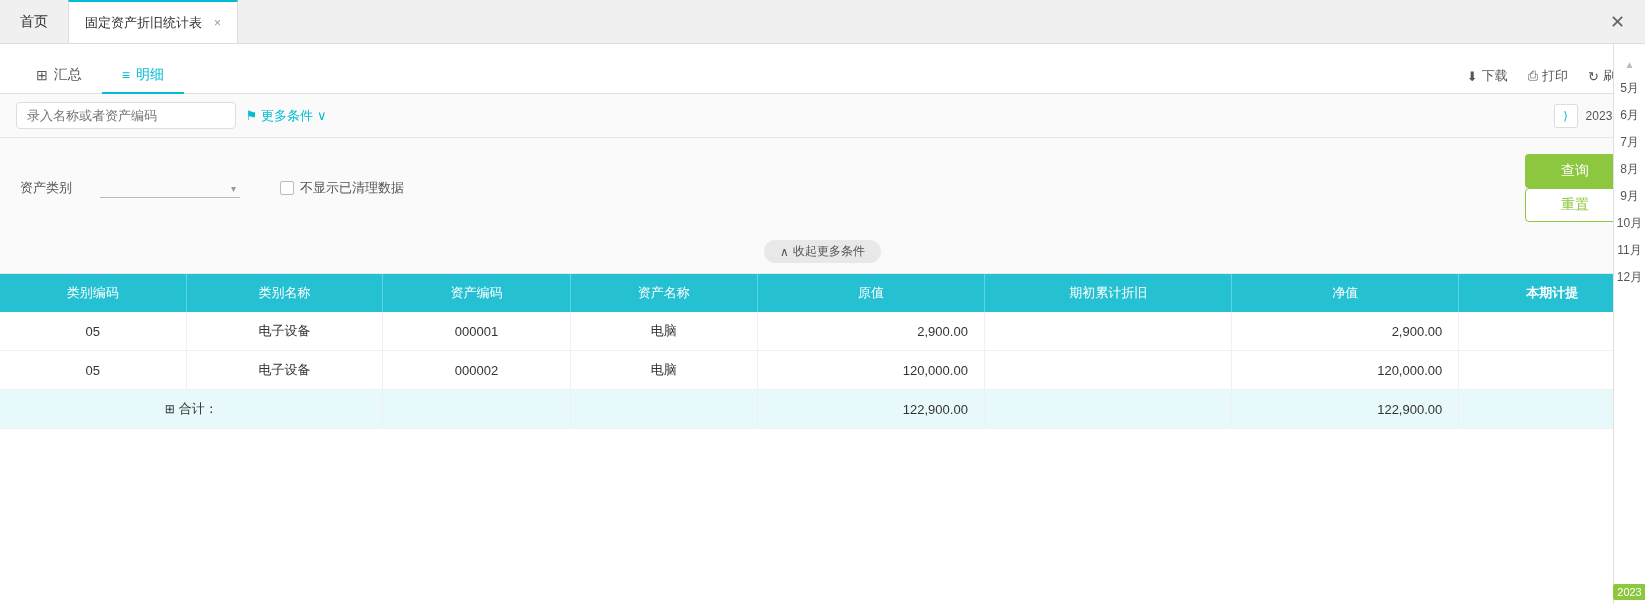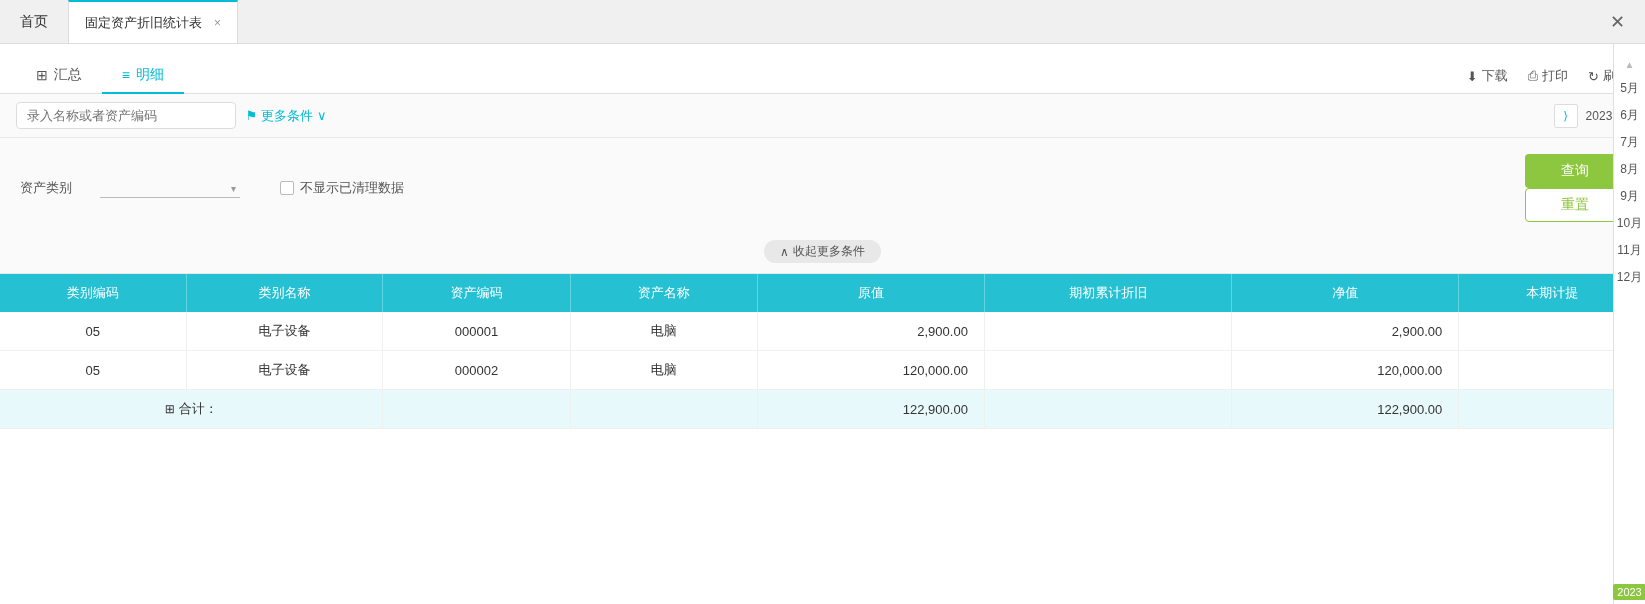--- a/index.html
+++ b/index.html
@@ -289,21 +289,21 @@
       background: #26c0d3;
       color: #fff;
     }
     thead th {
       padding: 10px 14px;
       font-weight: 500;
       text-align: center;
       border-right: 1px solid #5dd5e3;
       white-space: nowrap;
     }
-    thead th:last-child { border-right: none; }
+    thead th:last-child { border-right: none; font-weight: bold; }
     tbody tr {
       background: #fff;
       border-bottom: 1px solid #f0f0f0;
     }
     tbody td {
       padding: 10px 16px;
       color: #333;
       border-right: 1px solid #f0f0f0;
       text-align: center;
     }

